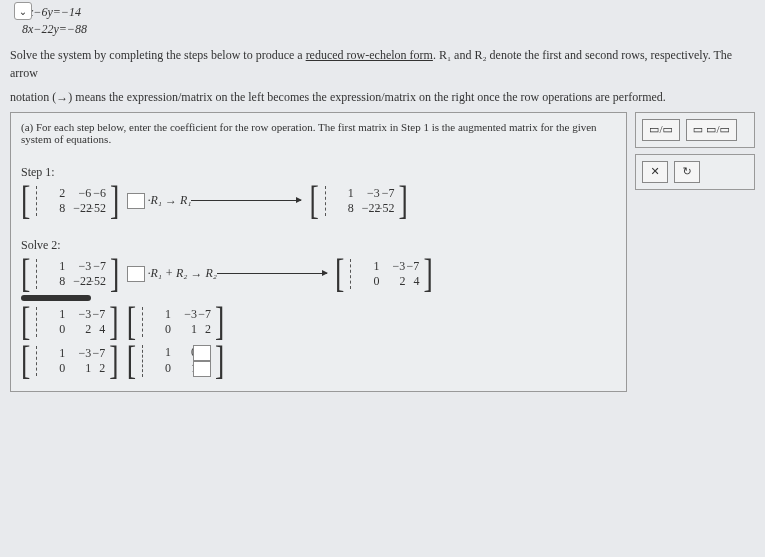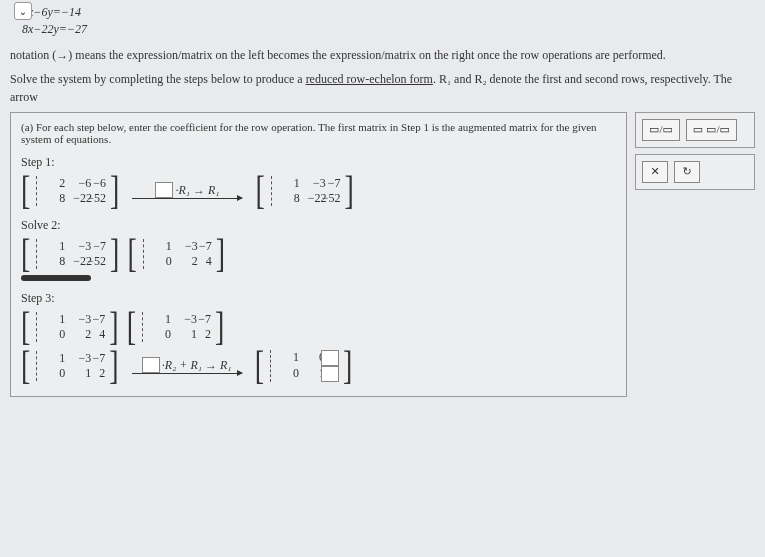--- a/index.html
+++ b/index.html
@@ -8,54 +8,54 @@
 .sys{font-size:12px;line-height:1.4;margin-bottom:8px}
 .sys div{font-style:italic}
 .instr{font-size:12px;line-height:1.5;margin-bottom:6px}
 .instr .u{text-decoration:underline}
 .content{display:flex;gap:8px}
 .left{flex:1;border:1px solid #999;background:#eceef0;padding:8px 10px}
 .right{width:120px}
 .toolbar{border:1px solid #999;background:#eceef0;padding:6px;display:flex;gap:6px;flex-wrap:wrap;margin-bottom:6px}
 .tbtn{border:1px solid #888;background:#f5f5f5;padding:3px 6px;font-size:11px;cursor:pointer;display:inline-flex;align-items:center;justify-content:center;min-width:26px;height:22px}
 .sub{font-size:11px}
-.steplbl{font-size:12px;margin:10px 0 4px}
+.steplbl{font-size:12px;margin:20px 0 4px}
 .row{display:flex;align-items:center;gap:8px;margin-bottom:4px}
 .mat{display:inline-flex;align-items:center;position:relative}
 .br{font-size:28px;line-height:1;transform:scaleY(1.4)}
 .mgrid{display:grid;grid-template-columns:auto auto 6px auto;gap:0 8px;padding:2px 4px;font-size:12px}
 .mgrid .sep{grid-row:1/span 2;border-left:1px dashed #555;margin:0 2px}
 .cell{text-align:right;min-width:18px}
-.arrow{display:flex;flex-direction:column;align-items:center;gap:0;min-width:120px}
+.arrow{display:flex;flex-direction:row;align-items:center;gap:0;min-width:120px}
 .arrow .op{font-size:12px;display:flex;align-items:center;gap:2px}
 .arrow .line{width:110px;height:1px;background:#333;position:relative}
 .arrow .line:after{content:"";position:absolute;right:-1px;top:-3px;border-left:6px solid #333;border-top:3.5px solid transparent;border-bottom:3.5px solid transparent}
 .inp{border:1px solid #888;background:#fff;width:18px;height:16px;display:inline-block}
 .it{font-style:italic}
 .progress{width:70px;height:6px;background:#333;border-radius:3px;margin:4px 0}
 .s2grid{display:grid;grid-template-columns:auto auto 6px auto;gap:0 8px;padding:2px 4px;font-size:12px}
 .s2grid .sep{grid-row:1/span 2;border-left:1px dashed #555;margin:0 2px}
 .chev{border:1px solid #999;background:#fff;width:18px;height:18px;border-radius:3px;display:flex;align-items:center;justify-content:center;font-size:10px;position:absolute;left:-8px;top:-2px}
 .syswrap{position:relative;margin-left:12px}
 </style>
 </head>
 <body>
 
 <div class="page">
   <div class="syswrap">
     <div class="chev">⌄</div>
     <div class="sys">
       <div>2x−6y=−14</div>
-      <div>8x−22y=−27</div>
+      <div>8x−22y=−88</div>
     </div>
   </div>
-  <div class="instr">notation (→) means the expression/matrix on the left becomes the expression/matrix on the right once the row operations are performed.</div>
   <div class="instr">
     <span>Solve the system by completing the steps below to produce a </span><span class="u">reduced row-echelon form</span><span>. R₁ and R₂ denote the first and second rows, respectively. The arrow</span>
   </div>
+  <div class="instr">notation (→) means the expression/matrix on the left becomes the expression/matrix on the right once the row operations are performed.</div>
 
   <div class="content">
     <div class="left">
       <div class="sub">(a) For each step below, enter the coefficient for the row operation. The first matrix in Step 1 is the augmented matrix for the given system of equations.</div>
       <div class="steplbl">Step 1:</div>
 
       <div class="row">
         <span class="mat">
             <span class="br">[</span>
             <span class="mgrid">
@@ -99,87 +99,86 @@
           <span class="cell">1</span>
               <span class="cell">−3</span>
               <span class="sep"></span>
               <span class="cell">−7</span>
           <span class="cell">8</span>
               <span class="cell">−22</span>
               <span class="cell">−52</span>
         </span>
             <span class="br">]</span>
           </span>
-        <span class="mat">
-            <span class="br">[</span>
-            <span class="s2grid">
-          <span class="cell">1</span>
-              <span class="cell">−3</span>
-              <span class="sep"></span>
-              <span class="cell">−7</span>
-          <span class="cell">0</span>
-              <span class="cell">2</span>
-              <span class="cell">4</span>
-        </span>
-            <span class="br">]</span>
-          </span>
-      </div>
-
-      <div class="progress"></div>
-      <div class="steplbl">Step 3:</div>
-      <div class="row">
-        <span class="mat">
-            <span class="br">[</span>
-            <span class="s2grid">
-          <span class="cell">1</span>
-              <span class="cell">−3</span>
-              <span class="sep"></span>
-              <span class="cell">−7</span>
-          <span class="cell">0</span>
-              <span class="cell">2</span>
-              <span class="cell">4</span>
-        </span>
-            <span class="br">]</span>
-          </span>
-        <span class="mat">
-            <span class="br">[</span>
-            <span class="s2grid">
-          <span class="cell">1</span>
-              <span class="cell">−3</span>
-              <span class="sep"></span>
-              <span class="cell">−7</span>
-          <span class="cell">0</span>
-              <span class="cell">1</span>
-              <span class="cell">2</span>
-        </span>
-            <span class="br">]</span>
-          </span>
-      </div>
-
-      <div class="row">
-        <span class="mat">
-            <span class="br">[</span>
-            <span class="s2grid">
-          <span class="cell">1</span>
-              <span class="cell">−3</span>
-              <span class="sep"></span>
-              <span class="cell">−7</span>
-          <span class="cell">0</span>
-              <span class="cell">1</span>
-              <span class="cell">2</span>
-        </span>
-            <span class="br">]</span>
-          </span>
         <span class="arrow">
           <span class="op">
               <span class="inp"></span>
-              <span class="it">·R₂ + R₁ → R₁</span>
+              <span class="it">·R₁ + R₂ → R₂</span>
             </span>
           <span class="line"></span>
         </span>
+        <span class="mat">
+            <span class="br">[</span>
+            <span class="s2grid">
+          <span class="cell">1</span>
+              <span class="cell">−3</span>
+              <span class="sep"></span>
+              <span class="cell">−7</span>
+          <span class="cell">0</span>
+              <span class="cell">2</span>
+              <span class="cell">4</span>
+        </span>
+            <span class="br">]</span>
+          </span>
+      </div>
+
+      <div class="progress"></div>
+      <div class="row">
+        <span class="mat">
+            <span class="br">[</span>
+            <span class="s2grid">
+          <span class="cell">1</span>
+              <span class="cell">−3</span>
+              <span class="sep"></span>
+              <span class="cell">−7</span>
+          <span class="cell">0</span>
+              <span class="cell">2</span>
+              <span class="cell">4</span>
+        </span>
+            <span class="br">]</span>
+          </span>
+        <span class="mat">
+            <span class="br">[</span>
+            <span class="s2grid">
+          <span class="cell">1</span>
+              <span class="cell">−3</span>
+              <span class="sep"></span>
+              <span class="cell">−7</span>
+          <span class="cell">0</span>
+              <span class="cell">1</span>
+              <span class="cell">2</span>
+        </span>
+            <span class="br">]</span>
+          </span>
+      </div>
+
+      <div class="row">
+        <span class="mat">
+            <span class="br">[</span>
+            <span class="s2grid">
+          <span class="cell">1</span>
+              <span class="cell">−3</span>
+              <span class="sep"></span>
+              <span class="cell">−7</span>
+          <span class="cell">0</span>
+              <span class="cell">1</span>
+              <span class="cell">2</span>
+        </span>
+            <span class="br">]</span>
+          </span>
         <span class="mat">
             <span class="br">[</span>
             <span class="s2grid">
           <span class="cell">1</span>
               <span class="cell">0</span>
               <span class="sep"></span>
               <span class="cell inp"></span>
           <span class="cell">0</span>
               <span class="cell">1</span>
               <span class="cell inp"></span>

